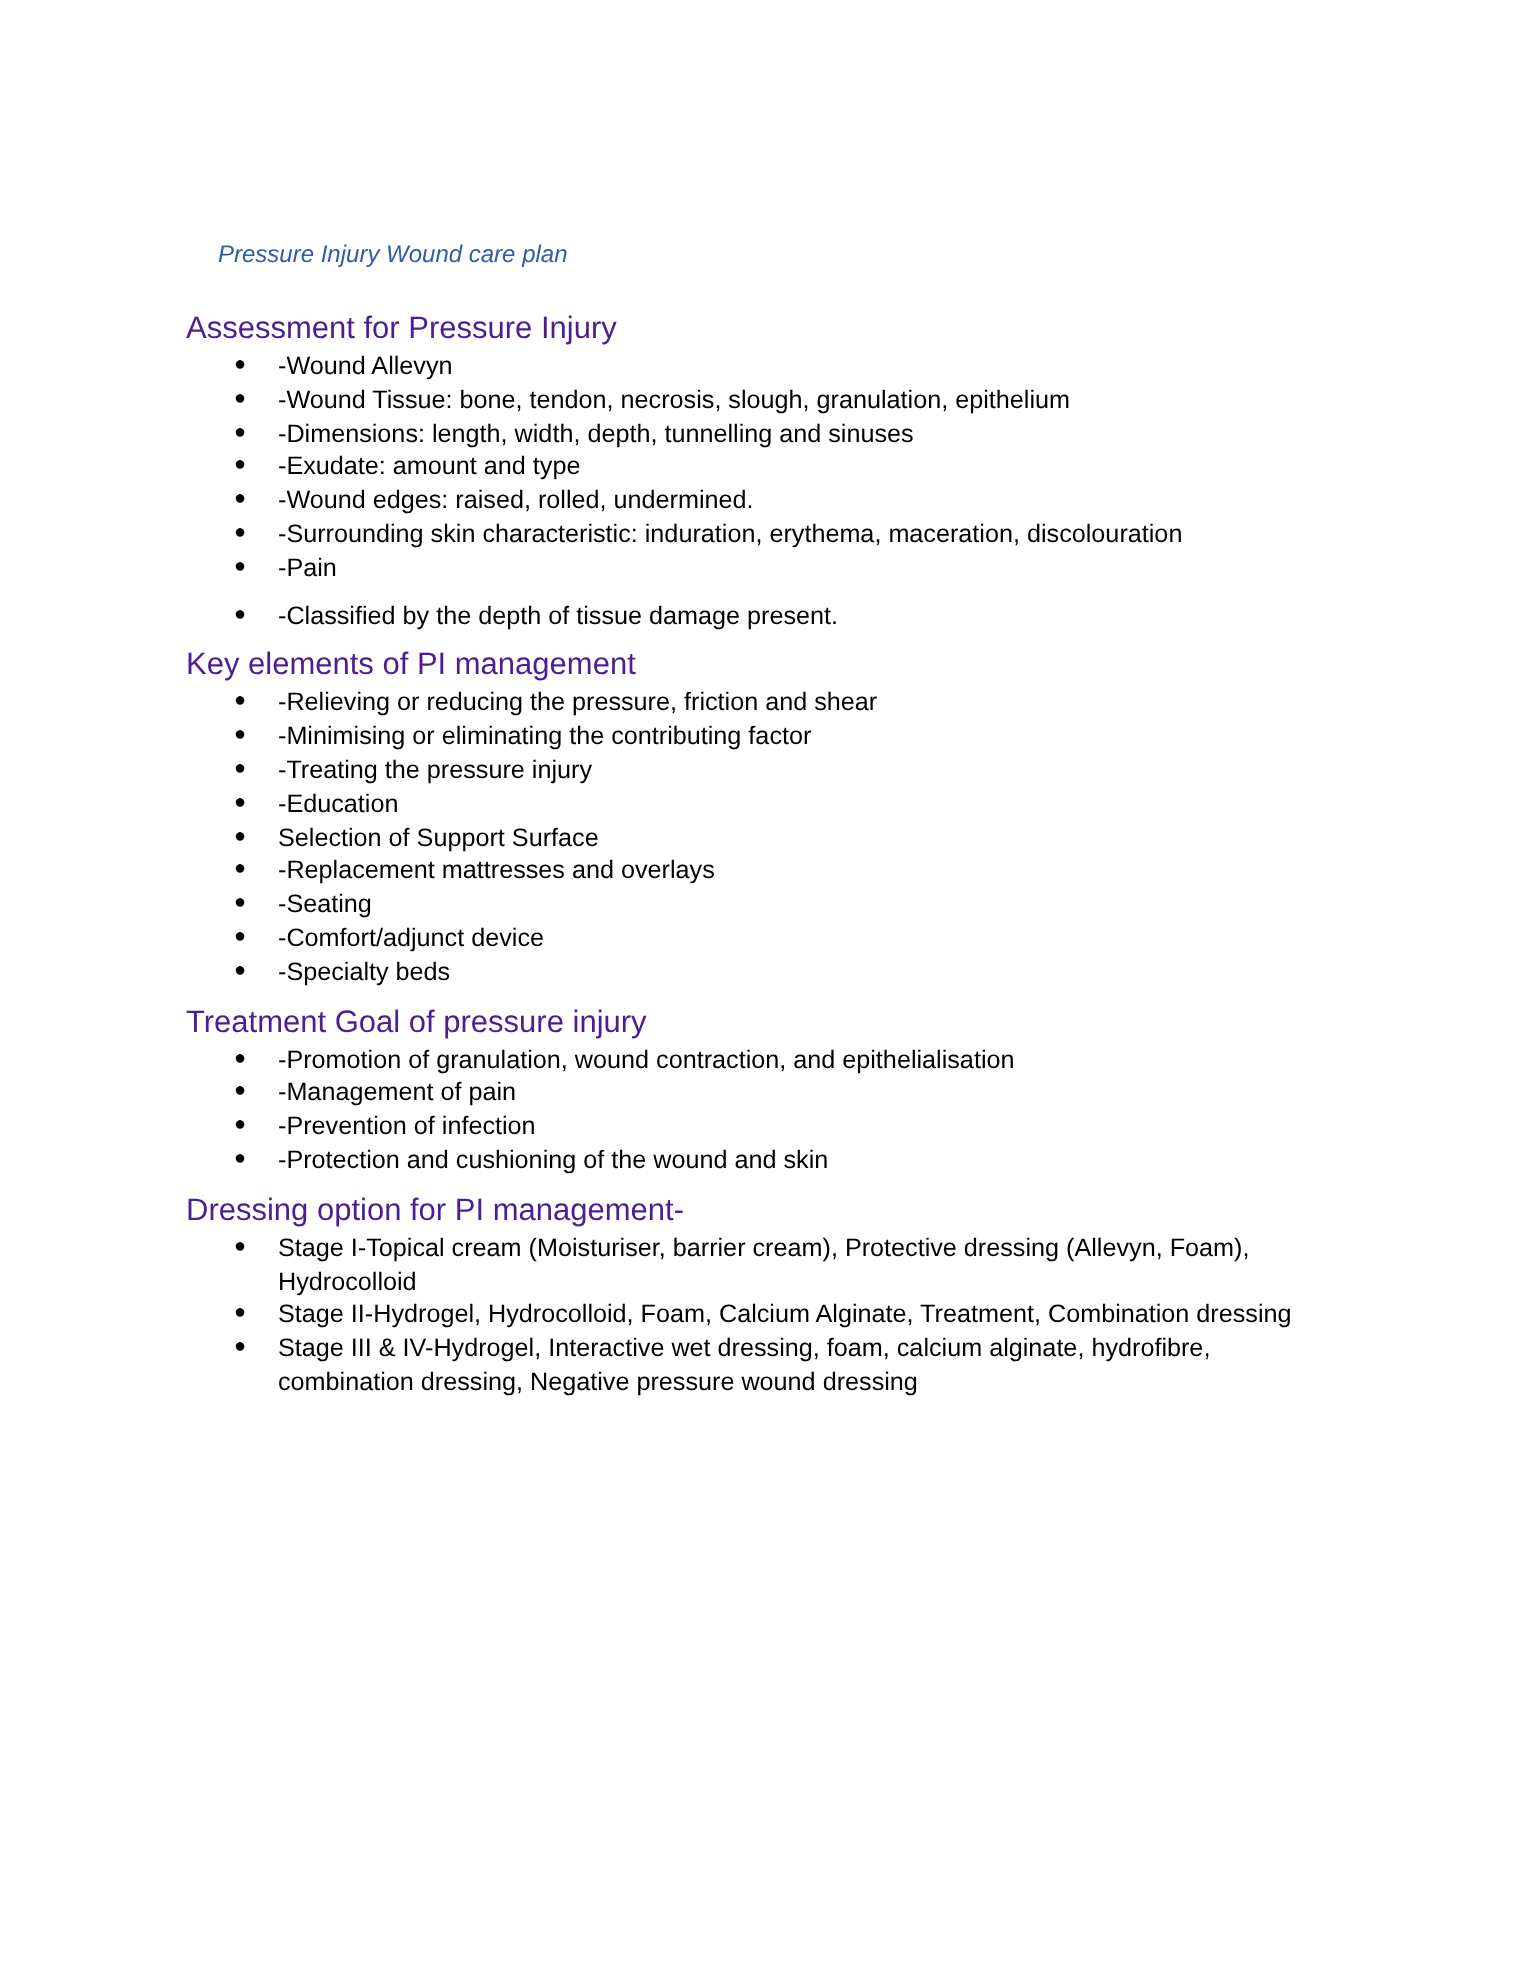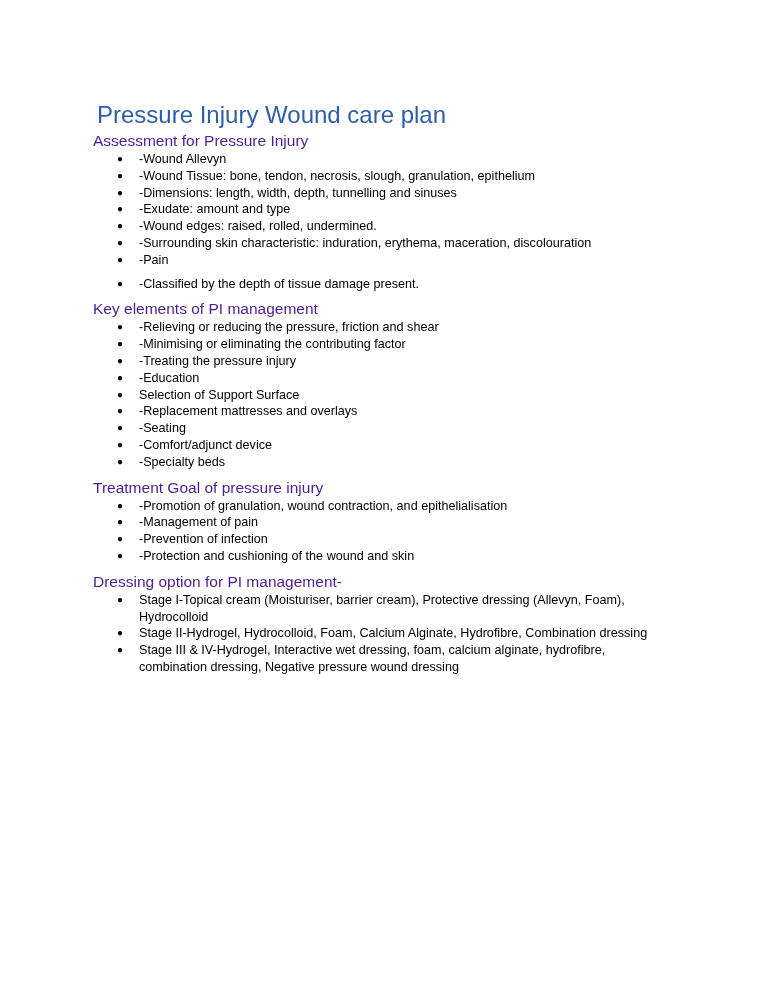--- a/index.html
+++ b/index.html
@@ -15,25 +15,26 @@
       font-family: "Liberation Sans", sans-serif;
       color: #000000;
     }
     .page {
       position: absolute;
       left: 93px;
       top: 99px;
       width: 600px;
     }
     .title {
-      font-size: 24px;
+      font-size: 12px;
       color: #2e5ea8;
-      margin: 4px;
+      margin: 16px;
       line-height: 24px;
       font-weight: normal;
+      font-style: italic;
     }
     .h2 {
       font-size: 15.5px;
       color: #4c1d95;
       margin: 0;
       line-height: 20px;
       font-weight: normal;
     }
     ul {
       margin: 0;
@@ -104,17 +105,17 @@
       <li><span class="bullet">●</span><span>-Management of pain</span></li>
       <li><span class="bullet">●</span><span>-Prevention of infection</span></li>
       <li><span class="bullet">●</span><span>-Protection and cushioning of the wound and skin</span></li>
     </ul>
   </div>
 
   <div class="sec">
     <h2 class="h2">Dressing option for PI management-</h2>
     <ul>
       <li style="width:510px"><span class="bullet">●</span><span>Stage I-Topical cream (Moisturiser, barrier cream), Protective dressing (Allevyn, Foam), Hydrocolloid</span></li>
-      <li style="width:510px"><span class="bullet">●</span><span>Stage II-Hydrogel, Hydrocolloid, Foam, Calcium Alginate, Hydrofibre, Combination dressing</span></li>
+      <li style="width:510px"><span class="bullet">●</span><span>Stage II-Hydrogel, Hydrocolloid, Foam, Calcium Alginate, Treatment, Combination dressing</span></li>
       <li style="width:530px"><span class="bullet">●</span><span>Stage III &amp; IV-Hydrogel, Interactive wet dressing, foam, calcium alginate, hydrofibre, combination dressing, Negative pressure wound dressing</span></li>
     </ul>
   </div>
 </div>
 
 </body></html>

